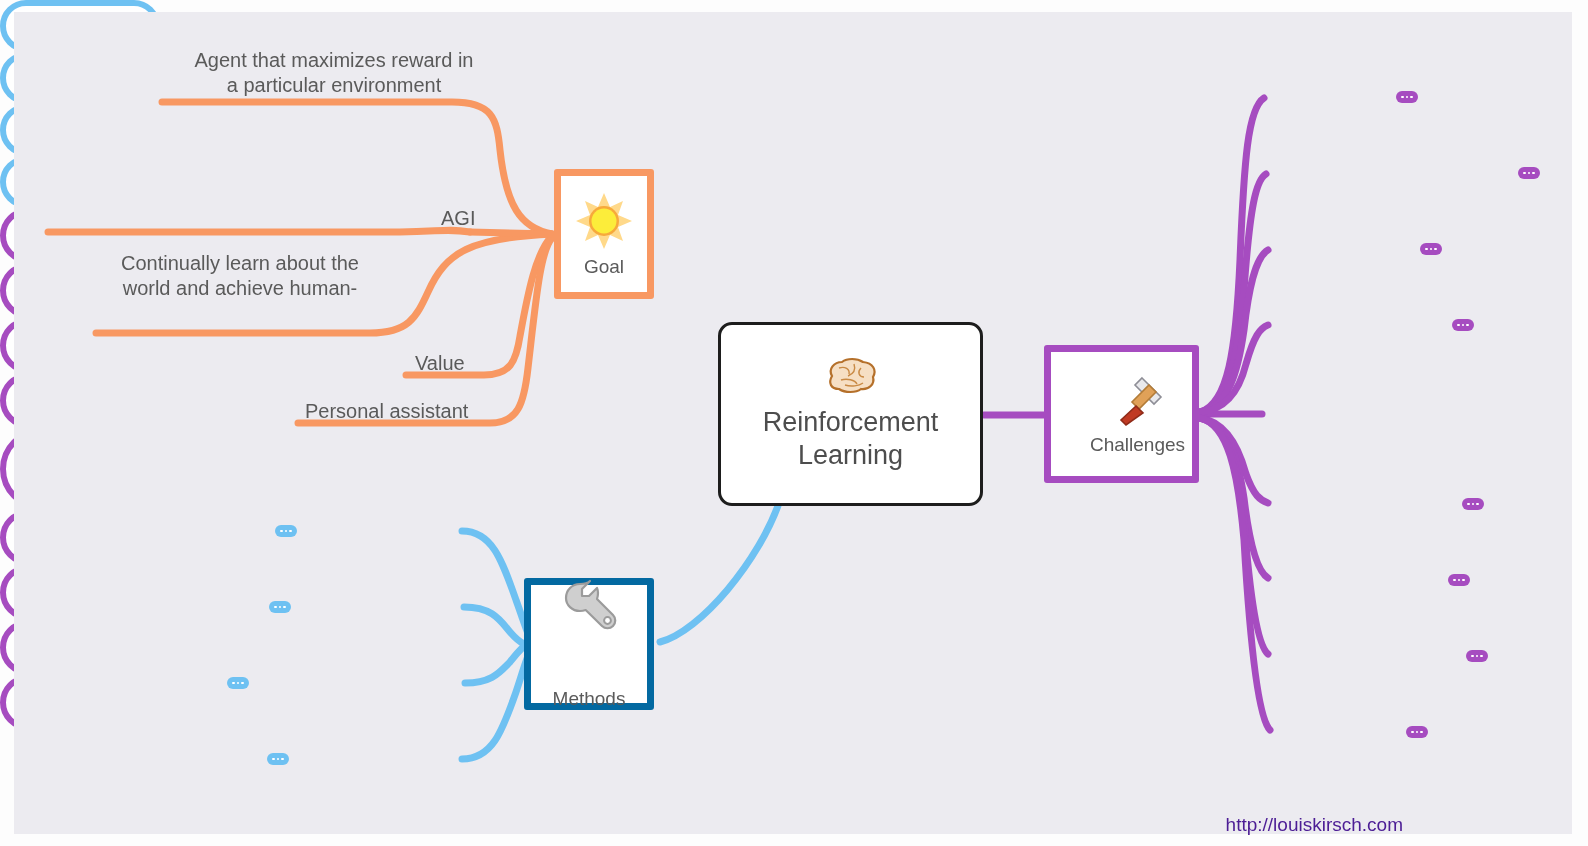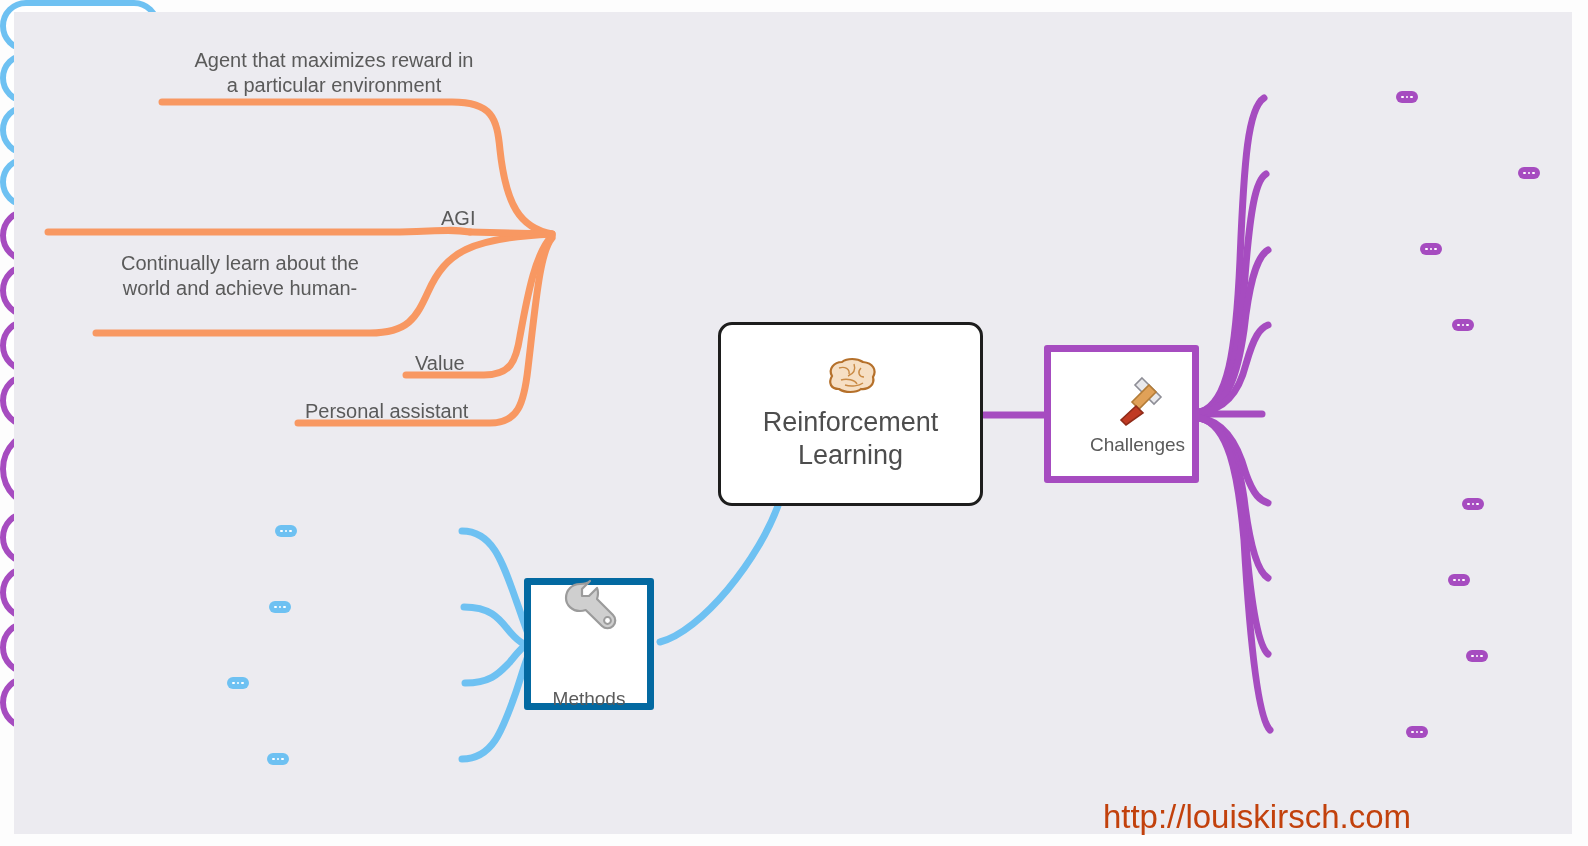--- a/index.html
+++ b/index.html
@@ -30,21 +30,21 @@
   .dots{position:absolute;width:22px;height:12px;border-radius:999px;
         display:flex;align-items:center;justify-content:center;gap:2px;}
   .dots i{display:block;width:2.6px;height:2.6px;border-radius:50%;background:#fff;}
 
   
   .ftext{position:absolute;color:#5a5a5a;font-size:20px;line-height:25px;}
   .ftext .b{font-weight:bold;color:#4a4a4a;}
   .ftext .i{font-style:italic;}
   .edgelabel{position:absolute;color:#5a5a5a;font-size:20px;line-height:24px;}
 
-  #url{position:absolute;right:26px;bottom:10px;font-size:33px;color:#c2410c;}
+  #url{position:absolute;right:34px;bottom:10px;font-size:19px;color:#4c1d95;}
 </style>
 </head>
 <body>
 
 <div id="stage">
   <div id="canvas"></div>
 
   <svg id="wires" viewBox="0 0 1588 846">
     <g fill="none" stroke="#f89862" stroke-width="7" stroke-linecap="round">
       <path d="M48 232 L400 232 C440 232 445 228 470 232"></path>
@@ -83,20 +83,30 @@
 
   <div class="ftext" style="left:100px;top:251px;width:280px;text-align:center;">
     <div>Continually learn about the</div>
     <div>world and achieve human-</div>
   </div>
 
   <div class="edgelabel" style="left:441px;top:198px;margin-top:8px;">AGI</div>
   <div class="edgelabel" style="left:415px;top:351px;">Value</div>
   <div class="edgelabel" style="left:305px;top:399px;">Personal assistant</div>
 
+  <div class="node boxnode" style="left:554px;top:169px;width:100px;height:130px;border:7px solid #f89862;">
+    <span class="icon">
+      <svg width="62" height="62" viewBox="0 0 62 62">
+        <path d="M31 3 L37 17 L50 11 L45 25 L59 31 L45 37 L50 51 L37 45 L31 59 L25 45 L12 51 L17 37 L3 31 L17 25 L12 11 L25 17 Z" fill="#ffd98a"></path>
+        <circle cx="31" cy="31" r="15" fill="#f7a93b"></circle>
+        <circle cx="31" cy="31" r="12.5" fill="#fced3a"></circle>
+      </svg>
+    </span>
+    <span class="lbl">Goal</span>
+  </div>
 
   <div class="node central" style="left:718px;top:322px;width:265px;height:184px;">
     <span class="icon">
       <svg width="56" height="40" viewBox="0 0 56 40">
         <path d="M9 20 C5 13 11 6 19 6 C24 2 34 2 40 6 C50 7 54 14 50 21 C52 28 46 34 38 33
                  C33 37 22 37 16 33 C8 33 5 27 9 20 Z" fill="#f6dfc4" stroke="#b5702a" stroke-width="2.2"></path>
         <path d="M16 12 C22 10 27 13 26 18 M31 8 C33 14 30 18 25 20 M38 12 C34 16 36 21 41 21
                  M18 24 C24 22 32 24 34 28 M22 29 C28 31 36 30 40 27" stroke="#c98a45" stroke-width="1.4" fill="none"></path>
       </svg>
     </span>

